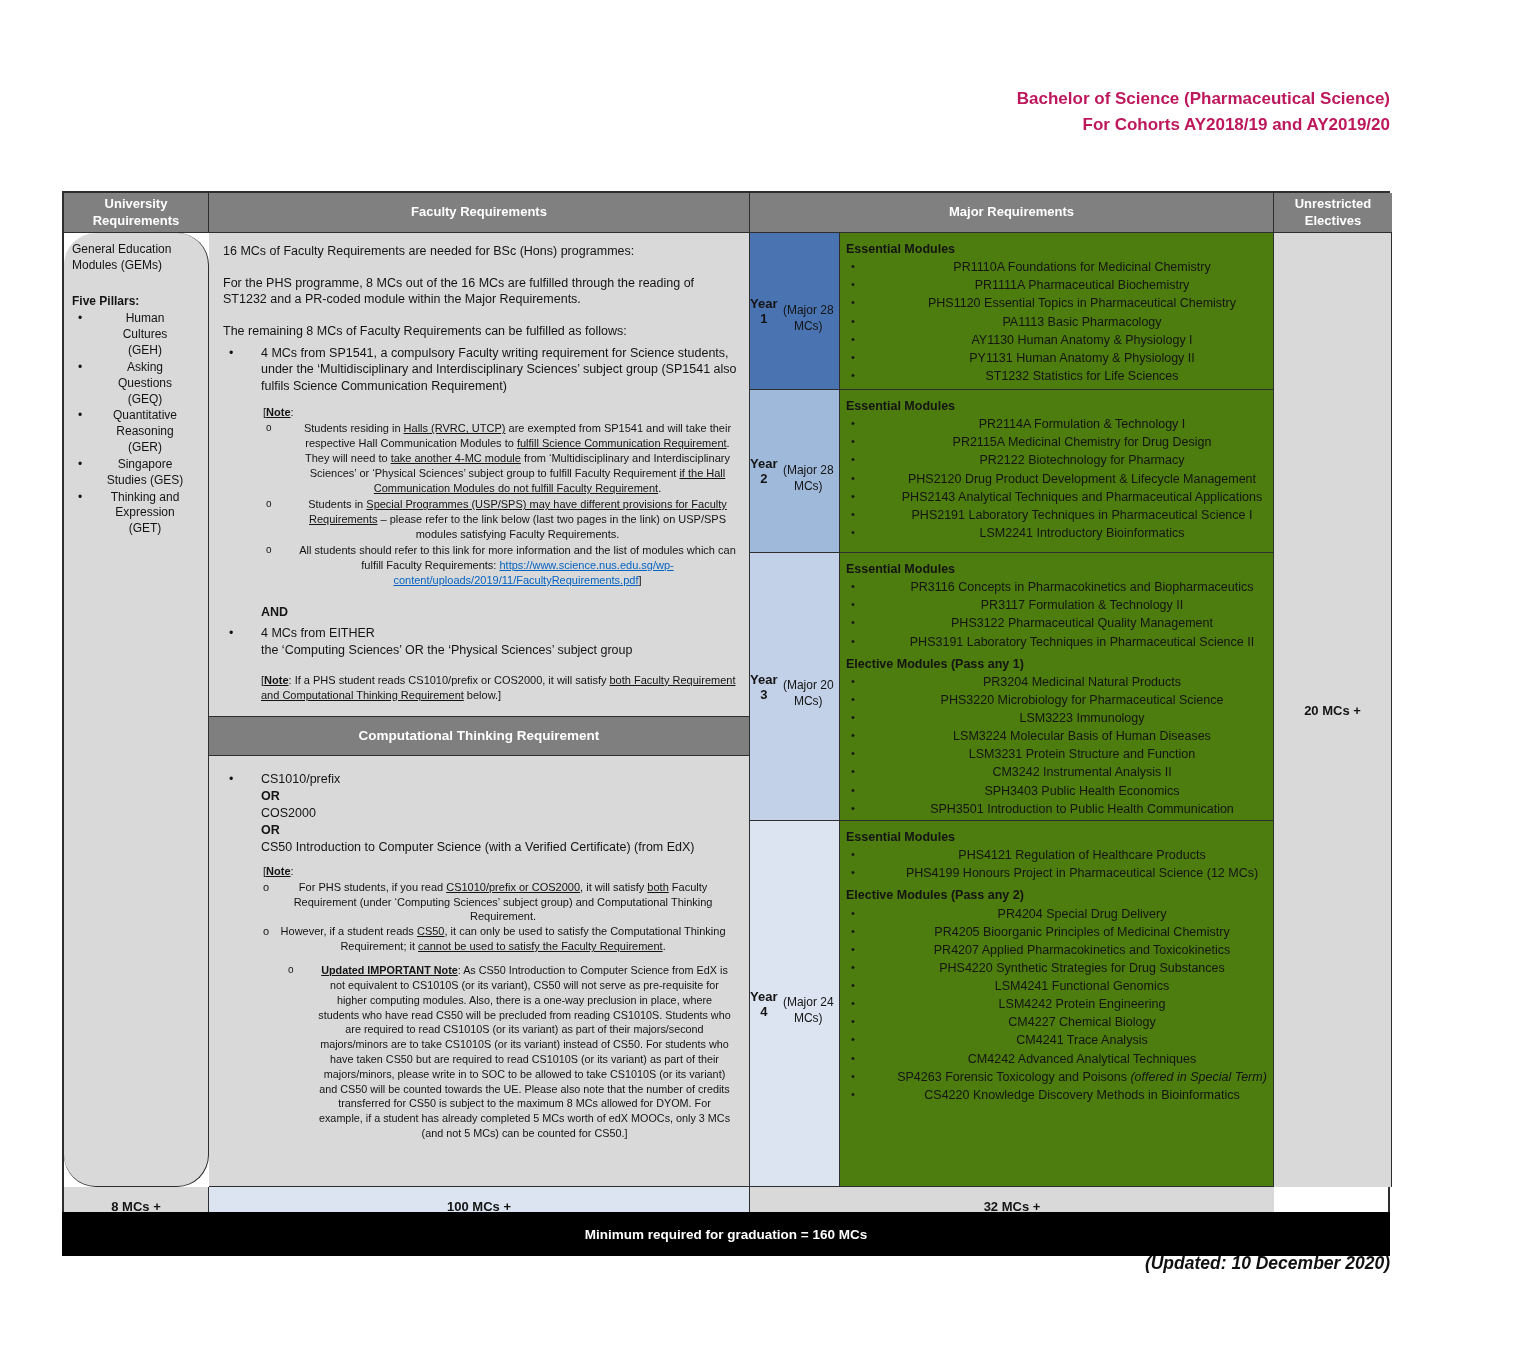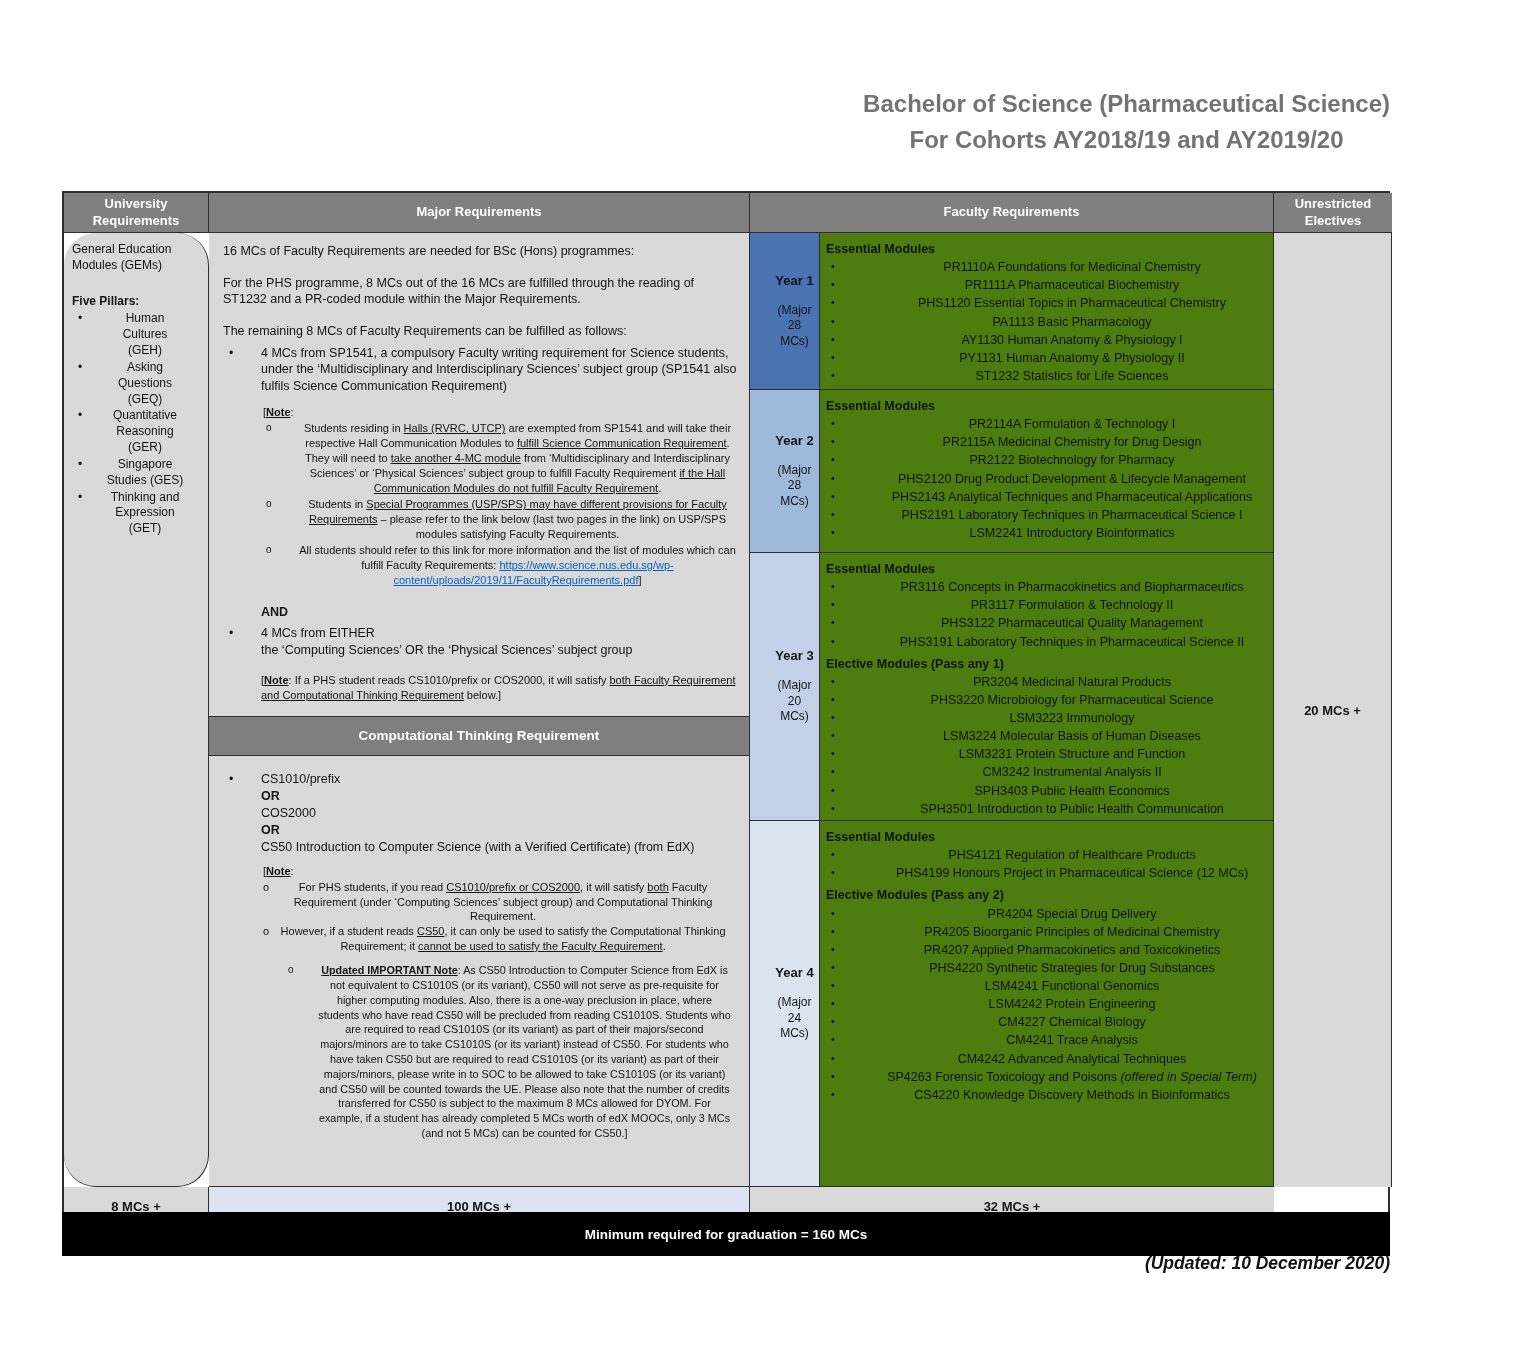--- a/index.html
+++ b/index.html
@@ -1,21 +1,21 @@
 <!DOCTYPE html>
 <html><head>
 <meta charset="utf-8">
 <style>
   html,body{margin:0;padding:0;background:#fff;}
   .page{position:relative;width:1536px;height:1363px;background:#ffffff;
         font-family:"Liberation Sans",sans-serif;color:#141414;overflow:hidden;}
 
   
-  .title{position:absolute;top:86px;right:146px;text-align:center;
-         color:#737373;font-weight:bold;font-size:24px;line-height:1.5;}
+  .title{position:absolute;top:86px;right:146px;text-align:right;
+         color:#be185d;font-weight:bold;font-size:17px;line-height:1.5;}
 
   
   .tbl{position:absolute;left:62px;top:191px;width:1328px;
        display:grid;grid-template-columns:145px 541px 524px 118px;
        grid-template-rows:40px 954px 38px;
        border:2px solid #2e2e2e;box-sizing:border-box;background:#fff;}
   .cell{box-sizing:border-box;border-right:1.5px solid #2e2e2e;border-bottom:1.5px solid #2e2e2e;overflow:hidden;}
   .lastcol{border-right:none;}
   .lastrow{border-bottom:none;}
   .th{background:#808080;color:#fff;font-weight:bold;font-size:13px;line-height:1.25;
@@ -56,22 +56,22 @@
   .ct-note{margin:8px 0 0 40px;font-size:11px;line-height:1.36;}
   .imp{display:flex;margin:9px 0 0 22px;font-size:10.8px;line-height:1.37;}
   .imp .mk{width:30px;padding-left:3px;font-size:10px;}
   .imp .li-tx{padding-right:6px;}
 
   
   .m-cell{padding:0;display:flex;flex-direction:column;background:#fff;}
   .yr-row{display:flex;border-bottom:1.5px solid #2e2e2e;box-sizing:border-box;}
   .yr-row.last{border-bottom:none;}
   .y1h{height:157px;} .y2h{height:163px;} .y3h{height:268px;} .y4h{flex:1;}
-  .yr-label{flex:none;width:70px;border-right:1.5px solid #2e2e2e;box-sizing:border-box;
-            display:flex;flex-direction:column;align-items:center;justify-content:center;text-align:center;padding-left:20px;}
+  .yr-label{flex:none;width:90px;border-right:1.5px solid #2e2e2e;box-sizing:border-box;
+            display:flex;align-items:center;justify-content:center;text-align:center;}
   .y1 .yr-label{background:#4A73B2;} .y2 .yr-label{background:#9FB9DA;}
   .y3 .yr-label{background:#C2D1E8;} .y4 .yr-label{background:#DCE4F1;}
   .yr-name{font-weight:bold;font-size:13px;}
   .yr-sub{margin-top:15px;font-size:12px;line-height:1.3;padding:0 3px;}
   .yr-mods{flex:1;background:#4d7c0f;padding:7px 0 0 6px;font-size:12.5px;line-height:1.45;}
   .yr-mods .mk{width:40px;padding-left:5px;font-size:11px;padding-top:1px;}
   .mod-heading{font-weight:bold;}
   .yr-mods .mod-heading + .li{margin-top:0;}
   .yr-mods .li + .mod-heading{margin-top:4px;}
 
@@ -100,22 +100,22 @@
 <div class="page">
 
   <div class="title">
     <div>Bachelor of Science (Pharmaceutical Science)</div>
     <div>For Cohorts AY2018/19 and AY2019/20</div>
   </div>
 
   <div class="tbl">
 
     <div class="cell th">University Requirements</div>
+    <div class="cell th">Faculty Requirements</div>
     <div class="cell th">Major Requirements</div>
-    <div class="cell th">Faculty Requirements</div>
     <div class="cell th lastcol">Unrestricted Electives</div>
 
     <div class="cell gray u-cell">
       <div>General Education Modules (GEMs)</div>
       <div class="u-head">Five Pillars:</div>
       <div class="u-list">
           <div class="li li-dot">
             <span class="mk">•</span>
             <span class="li-tx">Human Cultures (GEH)</span>
           </div>

